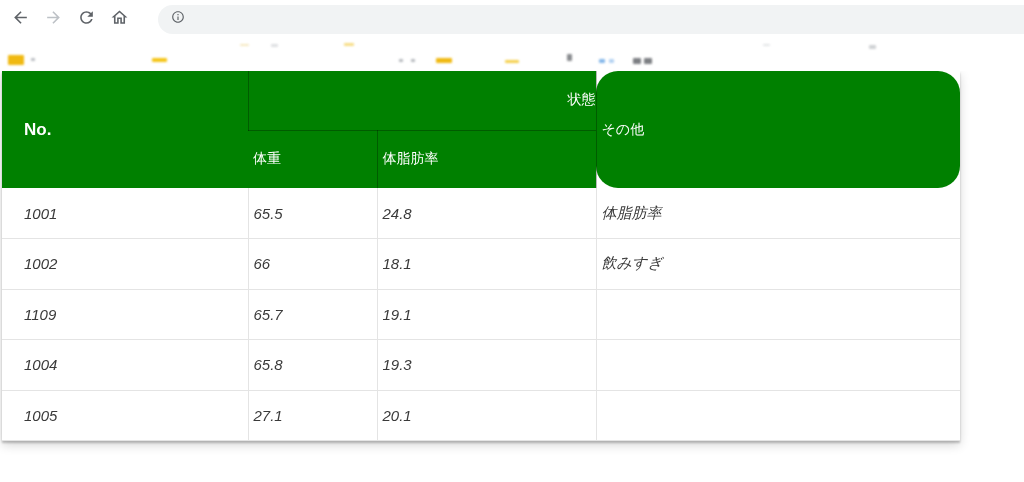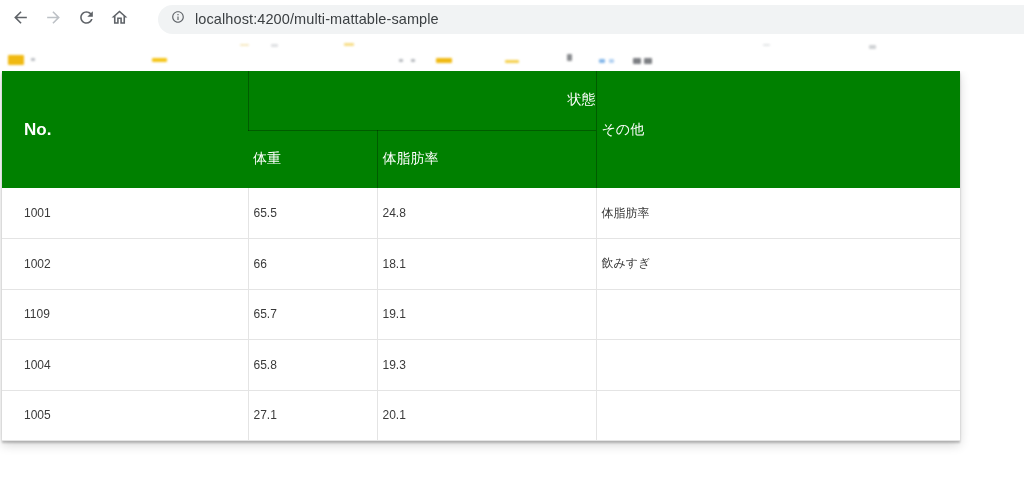--- a/index.html
+++ b/index.html
@@ -87,31 +87,32 @@
     padding-left: 22px;
     font-weight: 700;
     font-size: 17px;
   }
   th.th-group {
     border-left: 1px solid rgba(0,0,0,0.28);
     border-bottom: 1px solid rgba(0,0,0,0.28);
     text-align: right;
   }
   th.th-bodyfat { border-left: 1px solid rgba(0,0,0,0.28); }
-  th.th-other   { border-left: 1px solid rgba(0,0,0,0.28); }
+  th.th-other   { border-left: 1px solid rgba(0,0,0,0.28); border-radius: 22px; }
 
   tbody tr { height: 50.5px; }
   tbody td {
     border-bottom: 1px solid var(--row-border, #e4e4e4);
     vertical-align: middle;
-    font-size: 12px;
+    font-size: 15px;
     color: var(--cell-text, #3a3a3a);
     padding-left: 5px;
     white-space: nowrap;
     overflow: hidden;
+    font-style: italic;
   }
   tbody td + td { border-left: 1px solid var(--row-border, #e4e4e4); }
   tbody td.td-no { padding-left: 22px; }
 </style>
 </head>
 <body>
 
 <div class="toolbar">
   <button class="nav-btn">
     <span><svg viewBox="0 0 24 24" fill="#5f6368">
@@ -131,21 +132,20 @@
   <button class="nav-btn">
     <span><svg viewBox="0 0 24 24" fill="#5f6368">
           <path d="M12 5.69l5 4.5V18h-2v-6H9v6H7v-7.81l5-4.5M12 3L2 12h3v8h6v-6h2v6h6v-8h3L12 3z"></path>
         </svg></span>
   </button>
   <div class="addr-pill">
     <span><svg viewBox="0 0 24 24" fill="#5f6368">
           <path d="M12 2C6.48 2 2 6.48 2 12s4.48 10 10 10 10-4.48 10-10S17.52 2 12 2zm0 18c-4.41 0-8-3.59-8-8s3.59-8 8-8 8 3.59 8 8-3.59 8-8 8z"></path>
           <path d="M11 7h2v2h-2zm0 4h2v6h-2z"></path>
         </svg></span>
-    <span class="url-text">localhost:4200/multi-mattable-sample</span>
   </div>
 </div>
 
 <div class="bookmarks">
   <span class="remnant" style="left:8px;top:17px;width:16px;height:10px;background:#f0b912;"></span>
   <span class="remnant" style="left:31px;top:20px;width:4px;height:3px;background:#b9bdc2;"></span>
   <span class="remnant" style="left:152px;top:20px;width:15px;height:4px;background:#f5c518;"></span>
   <span class="remnant" style="left:240px;top:6px;width:9px;height:2px;background:#f3e3b0;opacity:.8;"></span>
   <span class="remnant" style="left:271px;top:6px;width:7px;height:3px;background:#d0d3d6;opacity:.7;"></span>
   <span class="remnant" style="left:344px;top:5px;width:10px;height:3px;background:#f5d569;opacity:.8;"></span>

